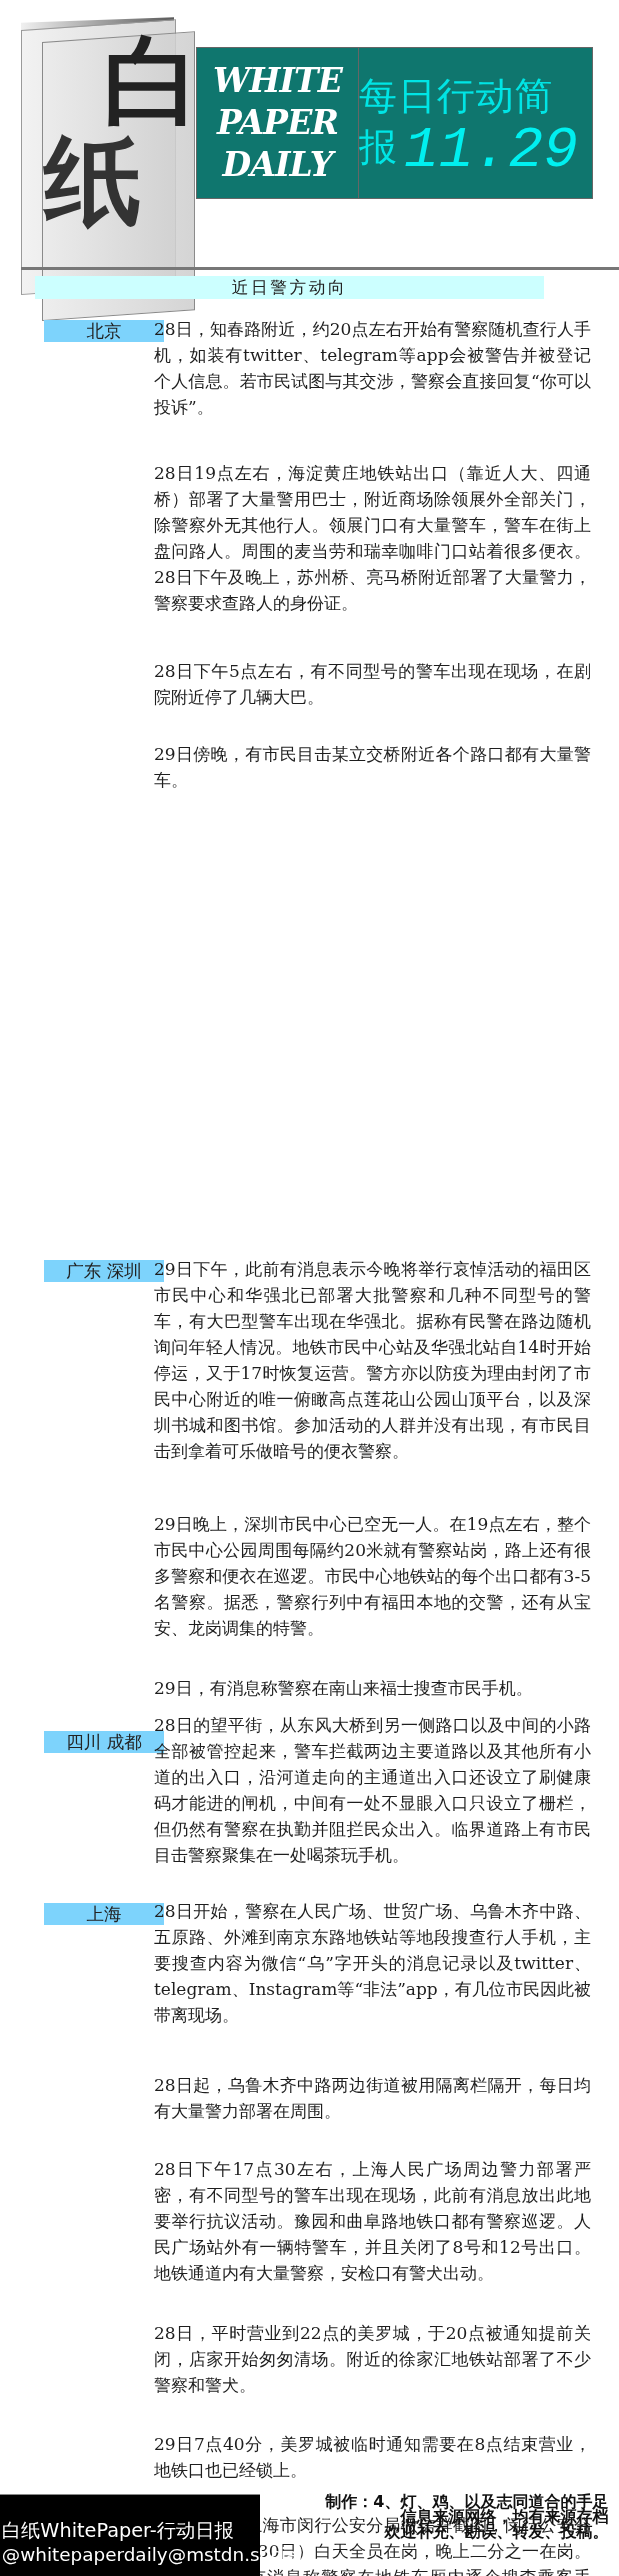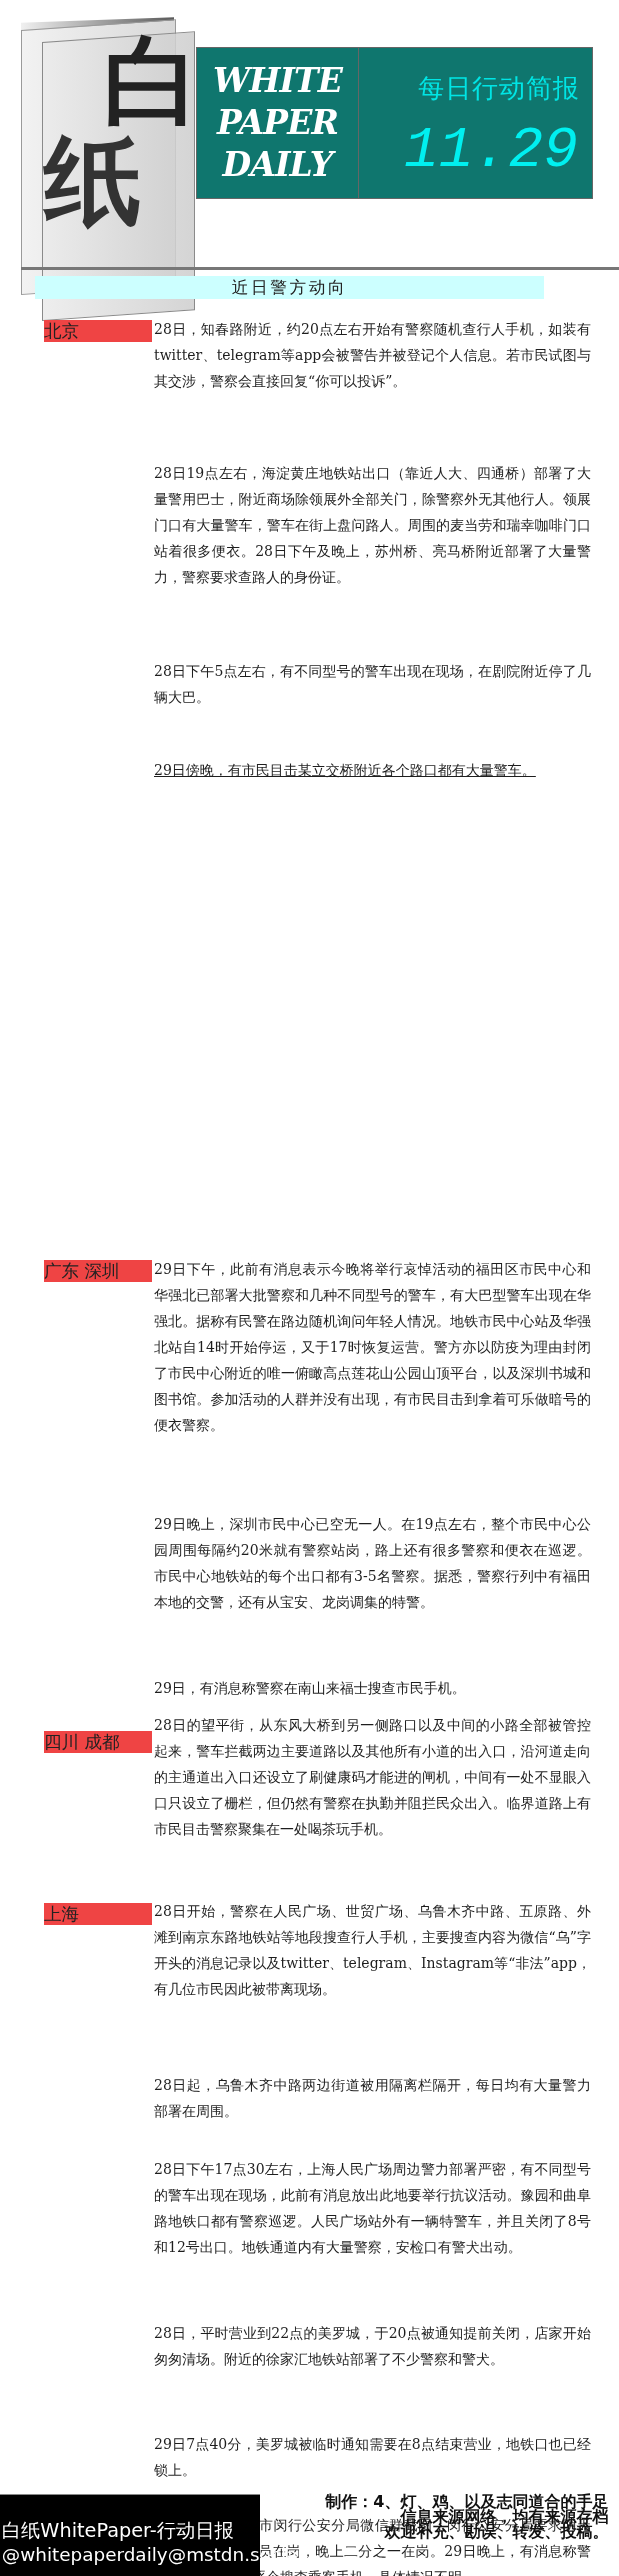--- a/index.html
+++ b/index.html
@@ -22,36 +22,36 @@
     color: #333; font-family: "DejaVu Serif", serif; font-weight: bold; }
 
   .title-box { position: absolute; left: 196px; top: 47px; width: 395px; height: 150px;
     background: #0f766e; border: 0.9px solid #666; display: flex; }
   .title-en { width: 161px; border-right: 0.9px solid #666; display: flex; flex-direction: column;
     justify-content: center; align-items: center; }
   .title-en span { color: #fff; font-family: "DejaVu Serif", serif; font-style: italic; font-weight: bold;
     font-size: 33px; line-height: 42px; letter-spacing: -0.9px; }
   .title-cn { flex: 1; position: relative; }
   .title-cn .cn { position: absolute; right: 12.3px; top: 23px; color: #00e5e5;
-    font-family: "DejaVu Sans", sans-serif; font-size: 26px; letter-spacing: 0.9px; }
+    font-family: "DejaVu Sans", sans-serif; font-size: 38px; letter-spacing: 0.9px; }
   .title-cn .date { position: absolute; right: 14px; top: 74px; color: #00f0f0;
     font-family: Liberation Mono, monospace; font-style: italic; font-size: 58px; line-height: 1; }
 
   .rule { position: absolute; left: 21px; top: 267px; width: 598px; height: 2.6px; background: #777; }
 
   
   .section-header { position: absolute; left: 35px; top: 276px; width: 509px; height: 23px;
     background: #ccffff; text-align: center; font-size: 16.7px; line-height: 23px; letter-spacing: 2.6px; color: #222; }
 
   
   .content { position: absolute; left: 0; top: 316px; width: 619px; }
   .region { position: relative; }
-  .region-label { position: absolute; left: 44px; width: 108px; height: 22px; background: #ef4444;
-    text-align: left; font-family: "DejaVu Sans", sans-serif; font-size: 17.5px; line-height: 22px; color: #222; }
-  .para { margin-left: 154px; width: 437px; font-size: 14px; line-height: 26px; color: #1e1e1e;
+  .region-label { position: absolute; left: 44px; width: 120px; height: 22px; background: #7dd3fc;
+    text-align: center; font-family: "DejaVu Sans", sans-serif; font-size: 17.5px; line-height: 22px; color: #222; }
+  .para { margin-left: 154px; width: 437px; font-size: 17px; line-height: 26px; color: #1e1e1e;
     text-align: justify; }
 
   
   .footer-box { position: absolute; left: 0; top: 2494px; width: 260px; height: 82px; background: #000;
     border-top: 0.9px solid #888; }
   .footer-box .l1 { position: absolute; left: 1.8px; top: 22px; color: #fff; font-family: "DejaVu Sans", sans-serif;
     font-size: 19.3px; }
   .footer-box .l2 { position: absolute; left: 1.8px; top: 49px; color: #fff; font-family: "DejaVu Sans", sans-serif;
     font-size: 18.4px; }
   .credits { position: absolute; right: 10.5px; top: 2494px; text-align: right;
@@ -84,21 +84,21 @@
 
 <div class="section-header">近日警方动向</div>
 
 <div class="content">
 
   <div class="region" style="height:456px;">
     <div class="region-label" style="top:3.5px;">北京</div>
     <div class="para" style="position:absolute; top:0;">28日，知春路附近，约20点左右开始有警察随机查行人手机，如装有twitter、telegram等app会被警告并被登记个人信息。若市民试图与其交涉，警察会直接回复“你可以投诉”。</div>
     <div class="para" style="position:absolute; top:144px;">28日19点左右，海淀黄庄地铁站出口（靠近人大、四通桥）部署了大量警用巴士，附近商场除领展外全部关门，除警察外无其他行人。领展门口有大量警车，警车在街上盘问路人。周围的麦当劳和瑞幸咖啡门口站着很多便衣。28日下午及晚上，苏州桥、亮马桥附近部署了大量警力，警察要求查路人的身份证。</div>
     <div class="para" style="position:absolute; top:342px;">28日下午5点左右，有不同型号的警车出现在现场，在剧院附近停了几辆大巴。</div>
-    <div class="para" style="position:absolute; top:441px;text-decoration:underline;">29日傍晚，有市民目击某立交桥附近各个路口都有大量警车。</div>
+    <div class="para" style="position:absolute; top:425px;">29日傍晚，有市民目击某立交桥附近各个路口都有大量警车。</div>
   </div>
 
   <div class="region" style="height:0;">
     <div class="region-label" style="position:absolute; top:488px;">广东 深圳</div>
     <div class="para" style="position:absolute; top:484px;">29日下午，此前有消息表示今晚将举行哀悼活动的福田区市民中心和华强北已部署大批警察和几种不同型号的警车，有大巴型警车出现在华强北。据称有民警在路边随机询问年轻人情况。地铁市民中心站及华强北站自14时开始停运，又于17时恢复运营。警方亦以防疫为理由封闭了市民中心附近的唯一俯瞰高点莲花山公园山顶平台，以及深圳书城和图书馆。参加活动的人群并没有出现，有市民目击到拿着可乐做暗号的便衣警察。</div>
     <div class="para" style="position:absolute; top:739px;">29日晚上，深圳市民中心已空无一人。在19点左右，整个市民中心公园周围每隔约20米就有警察站岗，路上还有很多警察和便衣在巡逻。市民中心地铁站的每个出口都有3-5名警察。据悉，警察行列中有福田本地的交警，还有从宝安、龙岗调集的特警。</div>
     <div class="para" style="position:absolute; top:903px;">29日，有消息称警察在南山来福士搜查市民手机。</div>
   </div>
 
   <div class="region" style="height:0;">

